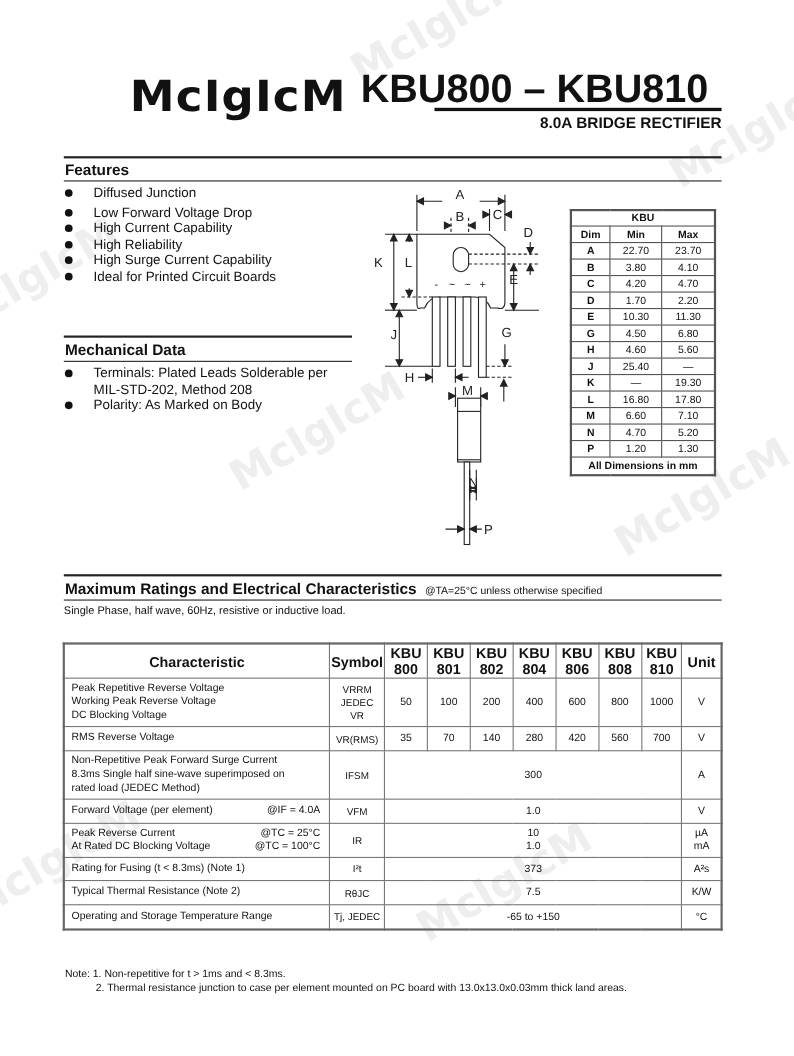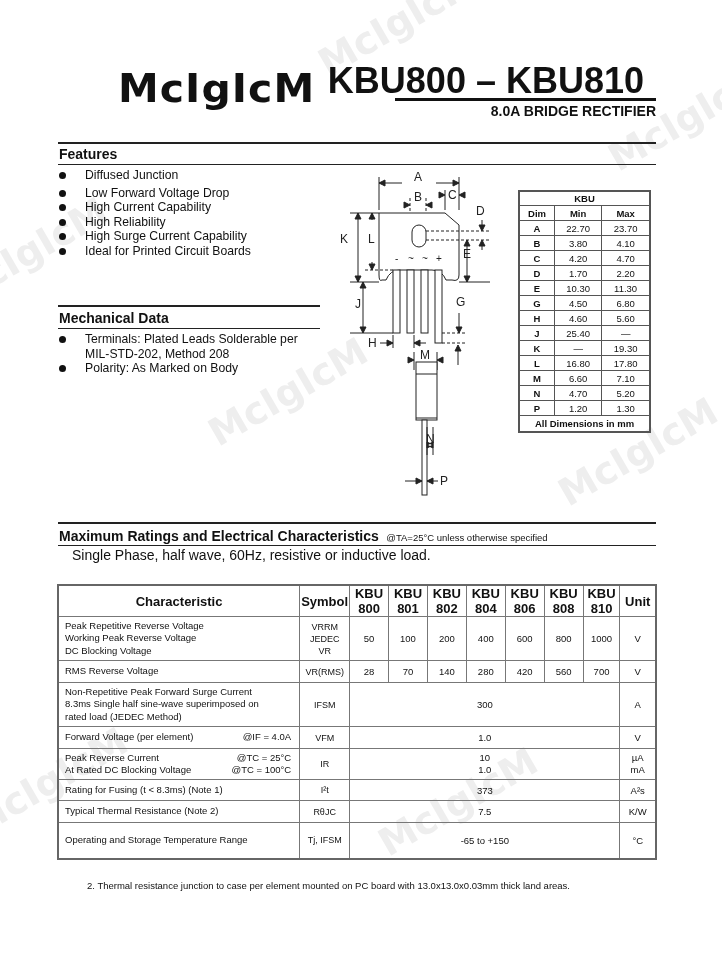--- a/index.html
+++ b/index.html
@@ -240,21 +240,21 @@
       </tr>
 </tbody>
   </table>
 
 <div class="abs sec-rule-top" style="left:58px;top:522px;width:598px;"></div>
 <div class="abs" style="left:59px;top:527px;white-space:nowrap;">
   <span class="sec-head">Maximum Ratings and Electrical Characteristics</span>
   <span style="font-size:9.5px;margin-left:3px;">@TA=25°C unless otherwise specified</span>
 </div>
 <div class="abs sec-rule-bot" style="left:58px;top:545px;width:598px;"></div>
-<div class="abs" style="left:72px;top:549px;font-size:14px;line-height:13px;text-align:center;">
+<div class="abs" style="left:58px;top:549px;font-size:10px;line-height:13px;text-align:center;">
   <div>Single Phase, half wave, 60Hz, resistive or inductive load.</div>
 </div>
 
 <table class="abs main" style="left:57px;top:584px;width:600px;">
   <colgroup>
       <col style="width:243px">
       <col style="width:50px">
       <col style="width:39px">
       <col style="width:39px">
       <col style="width:39px">
@@ -314,21 +314,21 @@
     <td>200</td>
     <td>400</td>
     <td>600</td>
     <td>800</td>
     <td>1000</td>
     <td>V</td>
   </tr>
   <tr style="height:22px;">
     <td class="char">RMS Reverse Voltage</td>
     <td class="sym">VR(RMS)</td>
-    <td>28</td>
+    <td>35</td>
     <td>70</td>
     <td>140</td>
     <td>280</td>
     <td>420</td>
     <td>560</td>
     <td>700</td>
     <td>V</td>
   </tr>
   <tr style="height:44px;">
     <td class="char">
@@ -377,24 +377,25 @@
     <td class="sym">I²t</td>
     <td colspan="7">373</td>
     <td>A²s</td>
   </tr>
   <tr style="height:22px;">
     <td class="char">Typical Thermal Resistance (Note 2)</td>
     <td class="sym">RθJC</td>
     <td colspan="7">7.5</td>
     <td>K/W</td>
   </tr>
-  <tr style="height:36px;">
+  <tr style="height:22px;">
     <td class="char">Operating and Storage Temperature Range</td>
-    <td class="sym">Tj, IFSM</td>
+    <td class="sym">Tj, JEDEC</td>
     <td colspan="7">-65 to +150</td>
     <td>°C</td>
   </tr>
 </tbody>
   </table>
 
 <div class="abs" style="left:59px;top:880px;font-size:9.5px;line-height:12.5px;">
+  <div><span>Note:</span> <span>1. Non-repetitive for t &gt; 1ms and &lt; 8.3ms.</span></div>
   <div style="padding-left:28px;">2. Thermal resistance junction to case per element mounted on PC board with 13.0x13.0x0.03mm thick land areas.</div>
 </div>
 
 </body></html>

